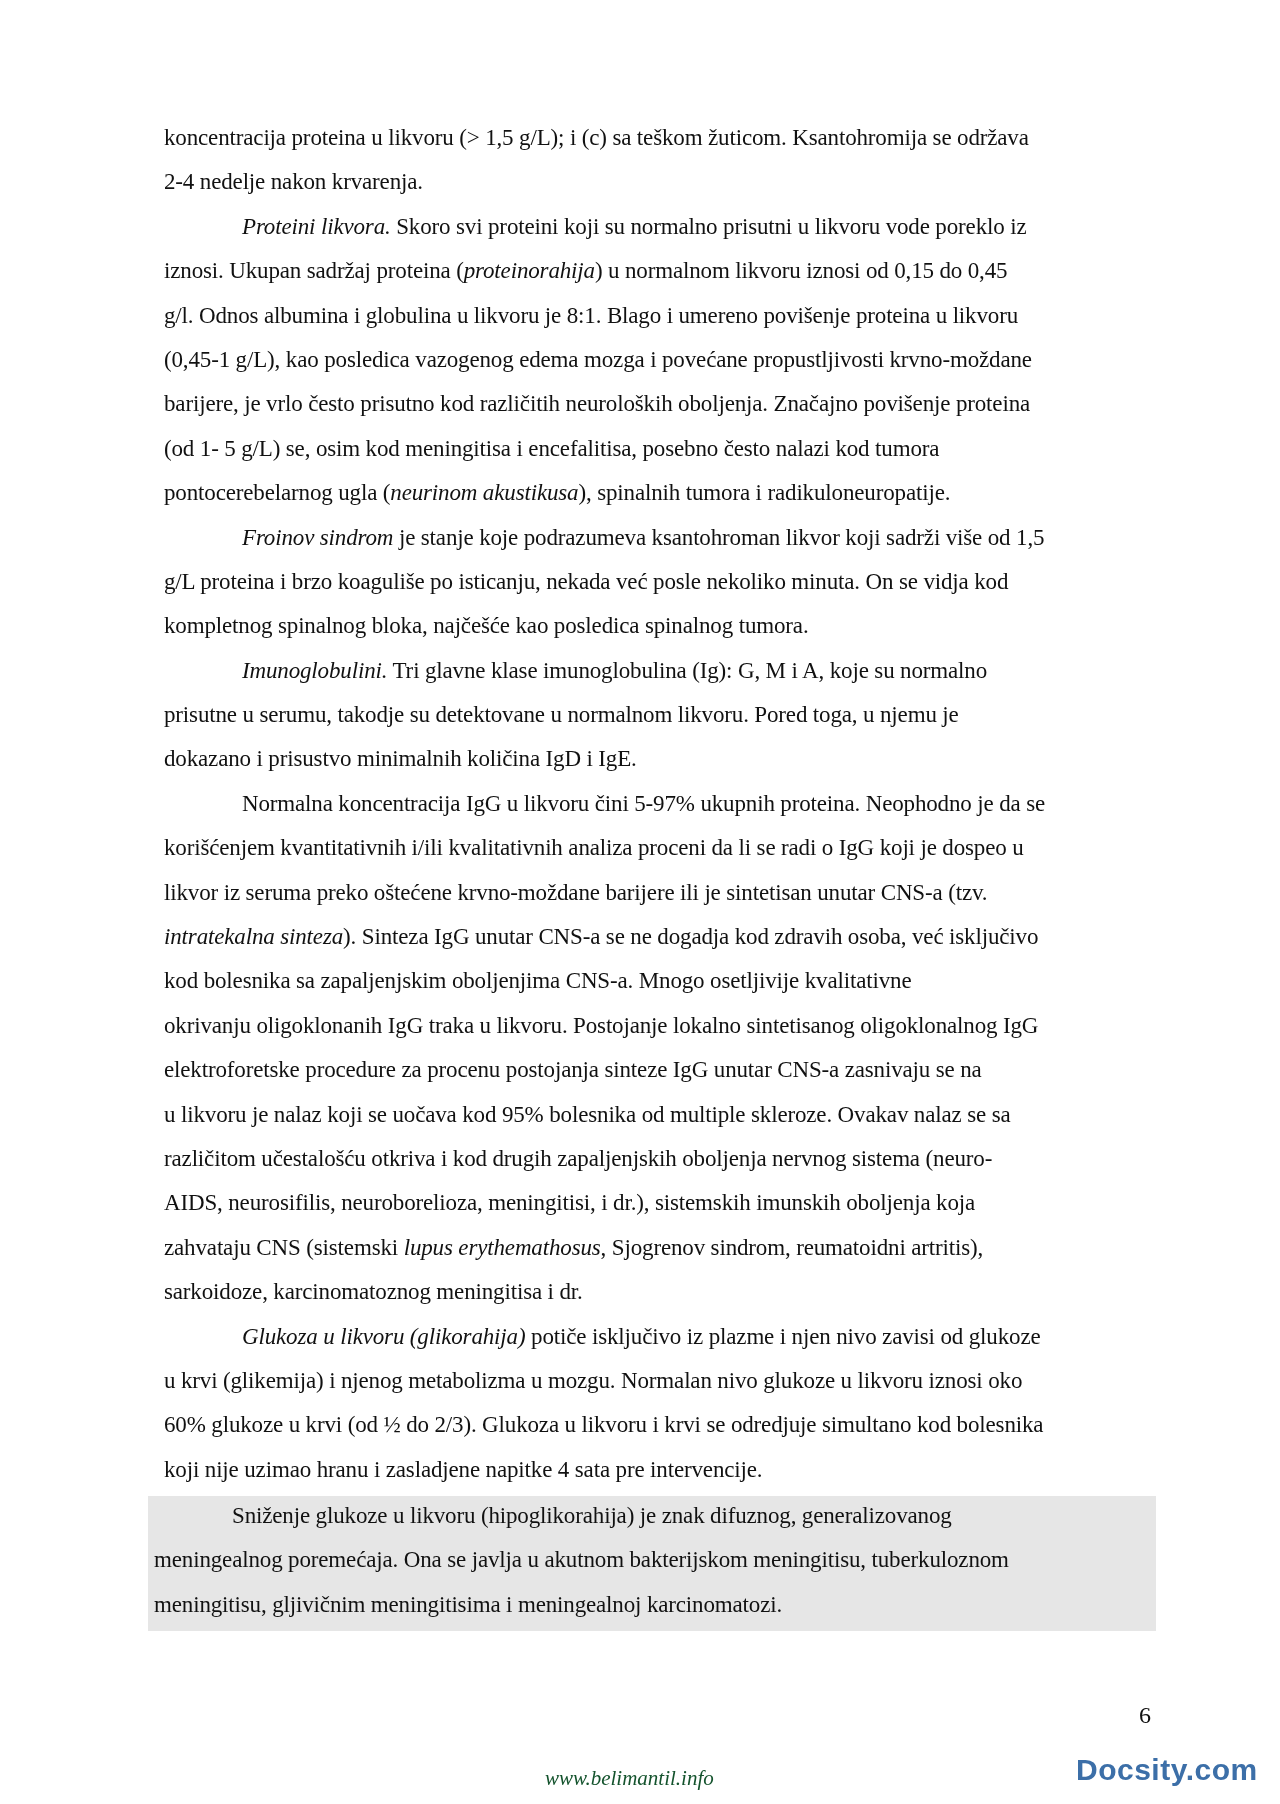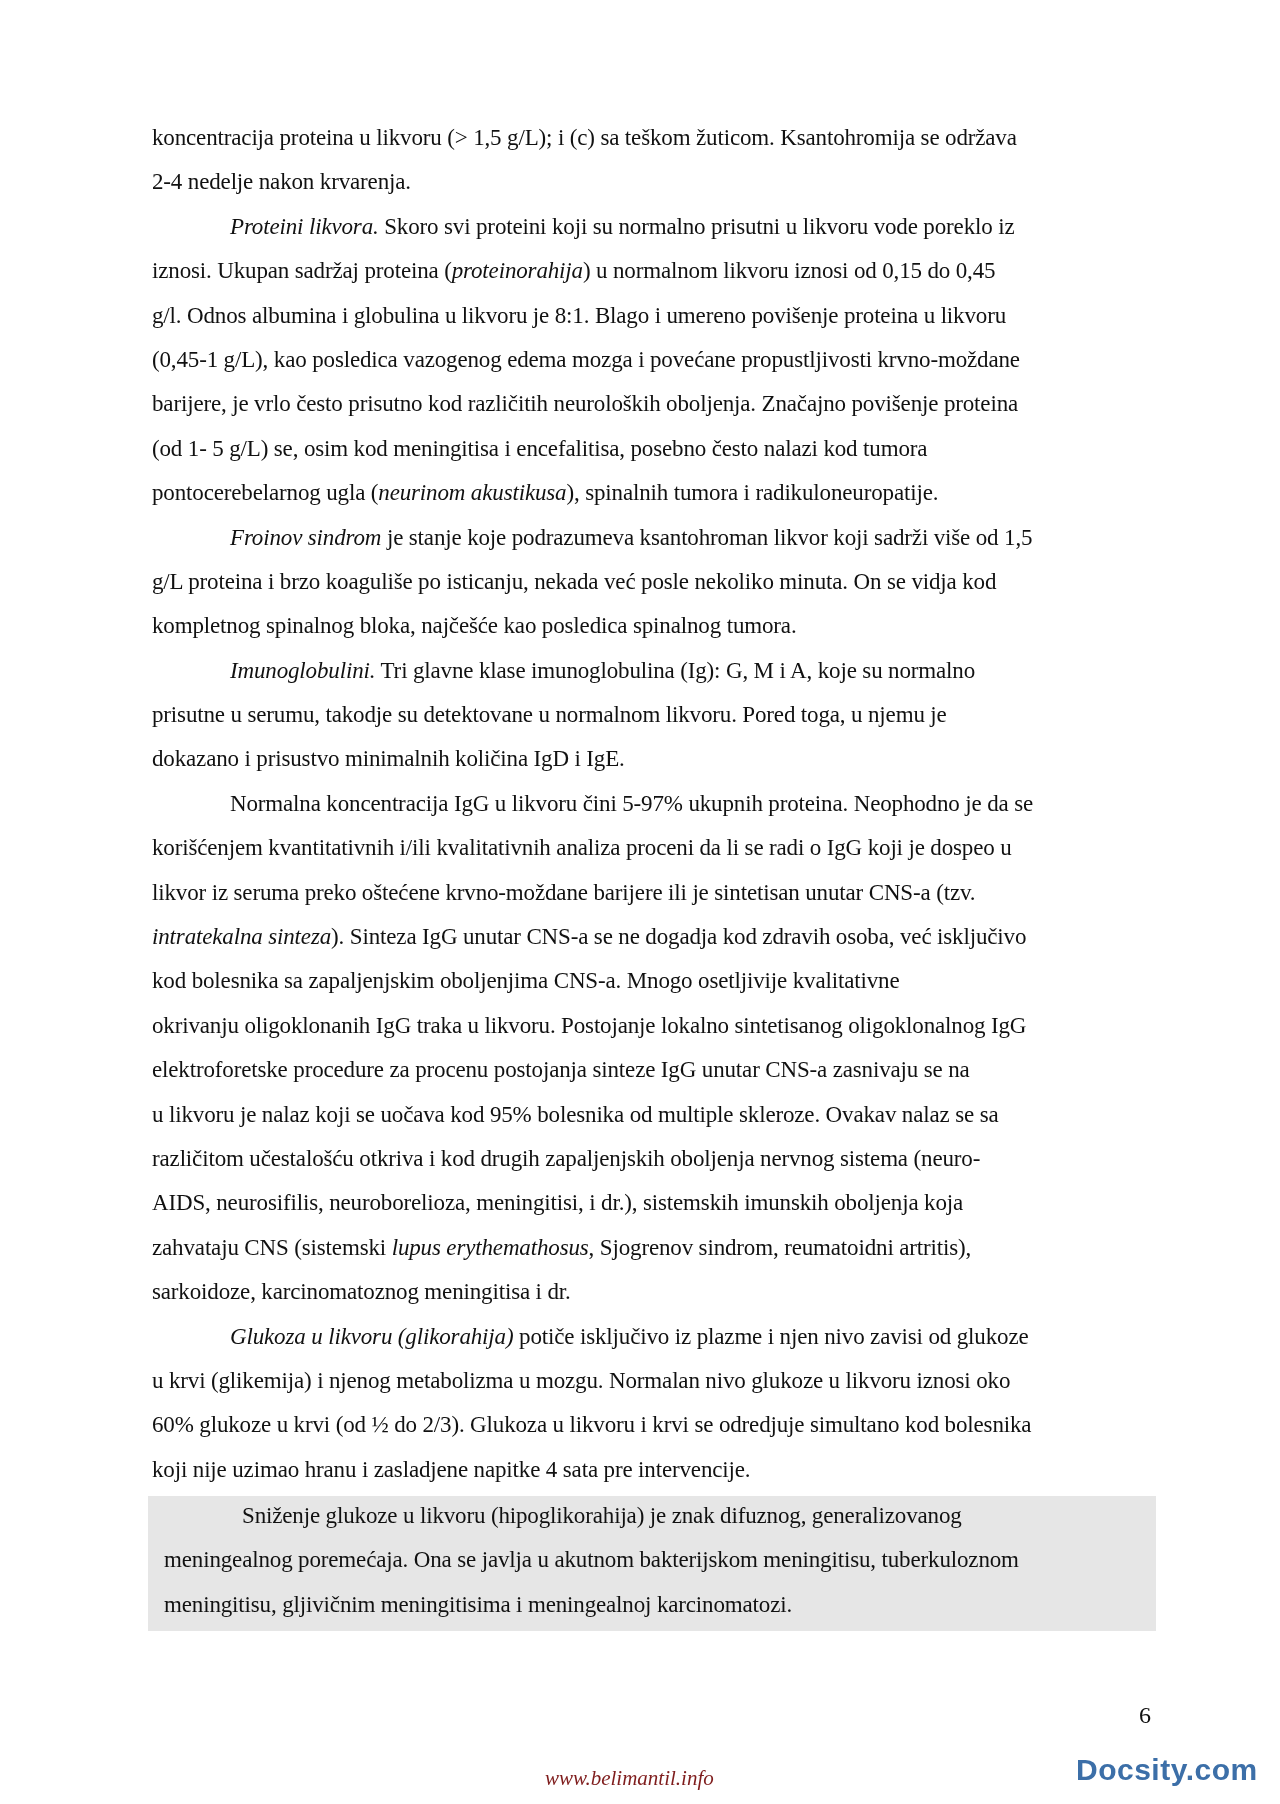--- a/index.html
+++ b/index.html
@@ -17,21 +17,21 @@
   }
   .page {
     position: absolute;
     left: 0;
     top: 0;
     width: 1280px;
     height: 1804px;
   }
   .body-text {
     position: absolute;
-    left: 152px;
+    left: 164px;
     top: 116px;
     width: 1010px;
     font-size: 23px;
     line-height: 44.4px;
     letter-spacing: -0.15px;
   }
   .line {
     display: block;
     white-space: nowrap;
     height: 44.4px;
@@ -43,41 +43,41 @@
   .highlight-box {
     position: absolute;
     left: 148px;
     top: 1496px;
     width: 1008px;
     height: 135px;
     background: #e6e6e6;
   }
   .highlight-text {
     position: absolute;
-    left: 164px;
+    left: 154px;
     top: 1494px;
     width: 1000px;
     font-size: 23px;
     line-height: 44.4px;
     letter-spacing: -0.15px;
   }
   .page-number {
     position: absolute;
     left: 1139px;
     top: 1702px;
     font-size: 24px;
     color: #111;
   }
   .watermark {
     position: absolute;
     left: 545px;
     top: 1766px;
     font-size: 21px;
     font-style: italic;
-    color: #7f1d1d;
+    color: #14532d;
   }
   .docsity {
     position: absolute;
     left: 1076px;
     top: 1753px;
     font-family: "Liberation Sans", "DejaVu Sans", sans-serif;
     font-weight: bold;
     font-size: 30px;
     color: #3c6fa8;
     letter-spacing: 0.5px;

